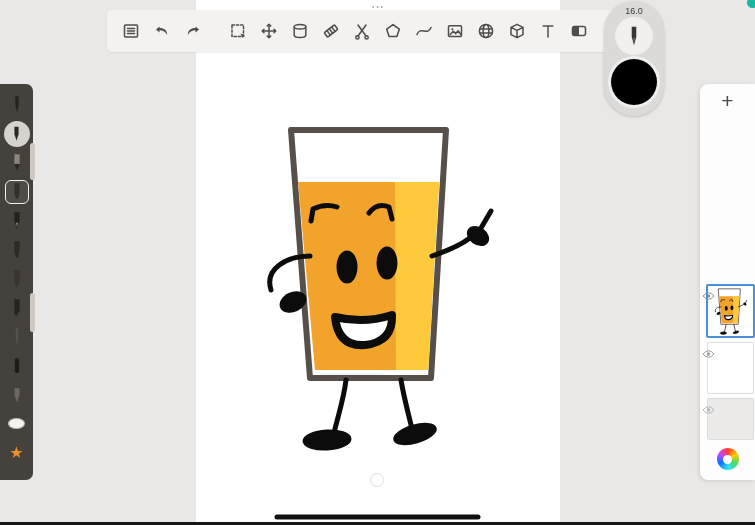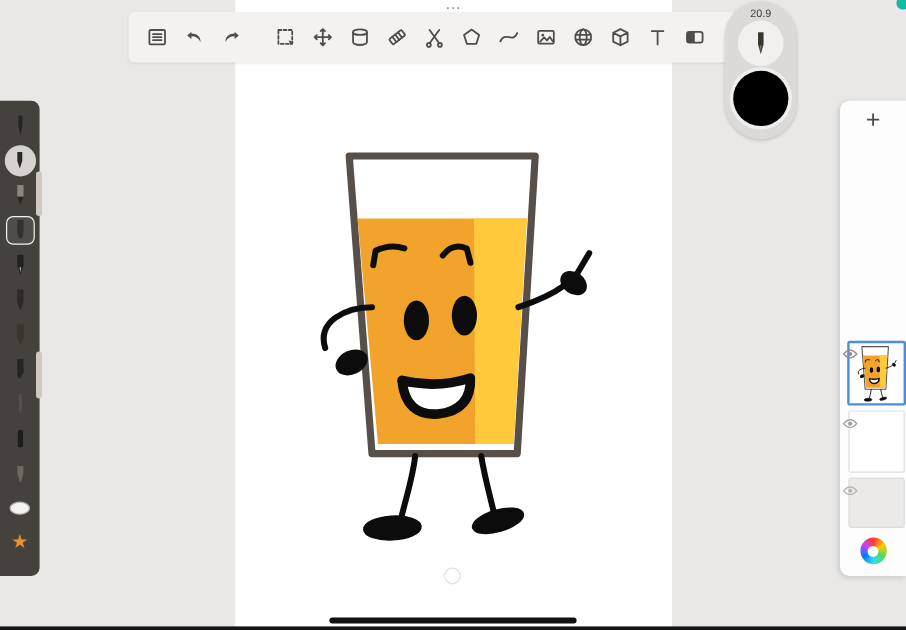--- a/index.html
+++ b/index.html
@@ -198,21 +198,21 @@
     </div>
     <div class="tb-btn">
       <svg class="ic" viewBox="0 0 20 20">
         <rect x="3.5" y="5.5" width="13" height="9" rx="2"></rect>
         <path d="M5.5 5.5H10v9H5.5A2 2 0 013.5 12.5v-5a2 2 0 012-2z" fill="#4e4d4b" stroke="none"></path>
         </svg>
     </div>
   </div>
 
   <div class="brush-hud">
-    <div class="size-label">20.9</div>
+    <div class="size-label">16.0</div>
     <div class="pen-puck">
       <svg width="16" height="22" viewBox="0 0 16 24">
         <path d="M5.5 2h5v11l-2.5 9-2.5-9z" fill="#3a362f"></path>
         <path d="M7.3 14h1.4l-.7 6z" fill="#8d867d"></path>
         </svg>
     </div>
     <div class="color-swatch"></div>
   </div>
 
   <div class="left-toolbar">

